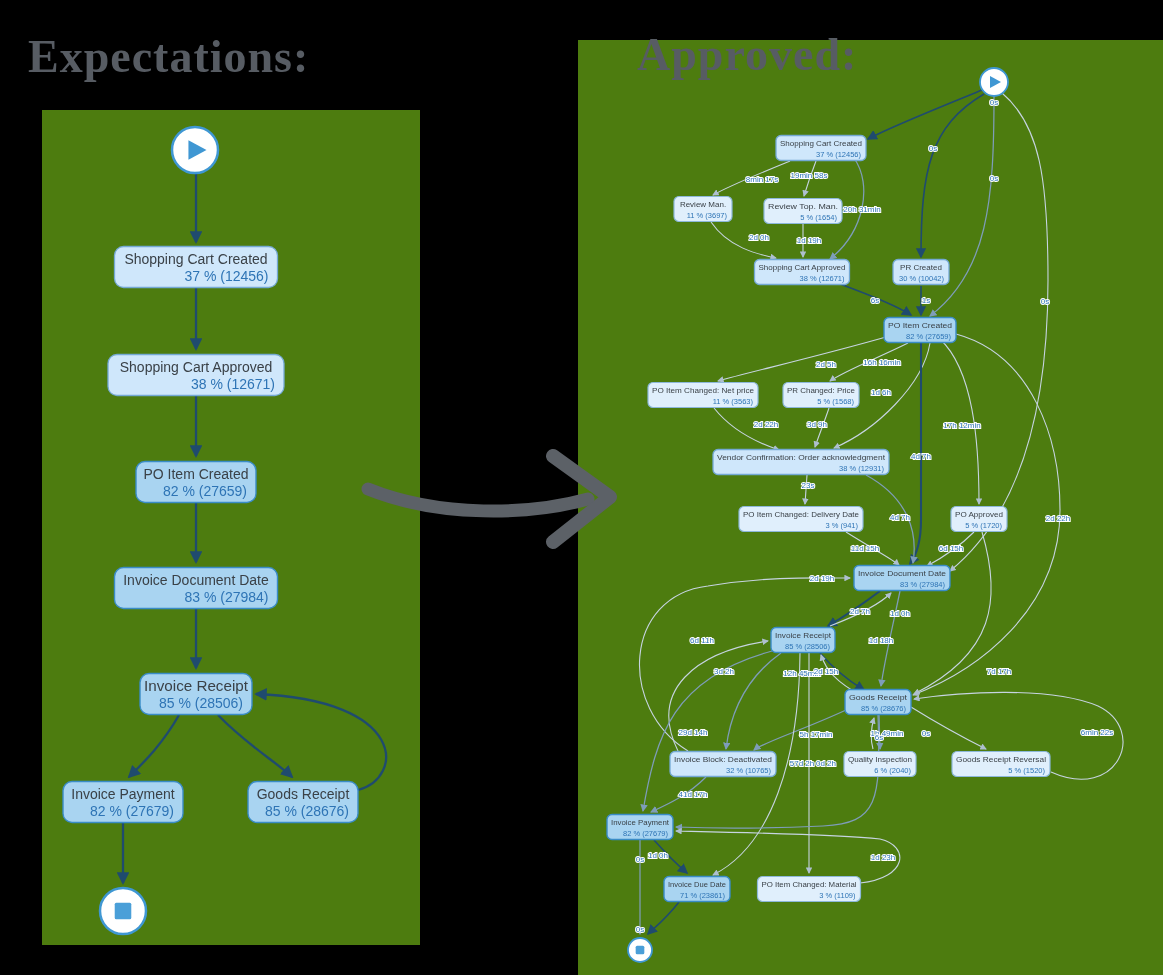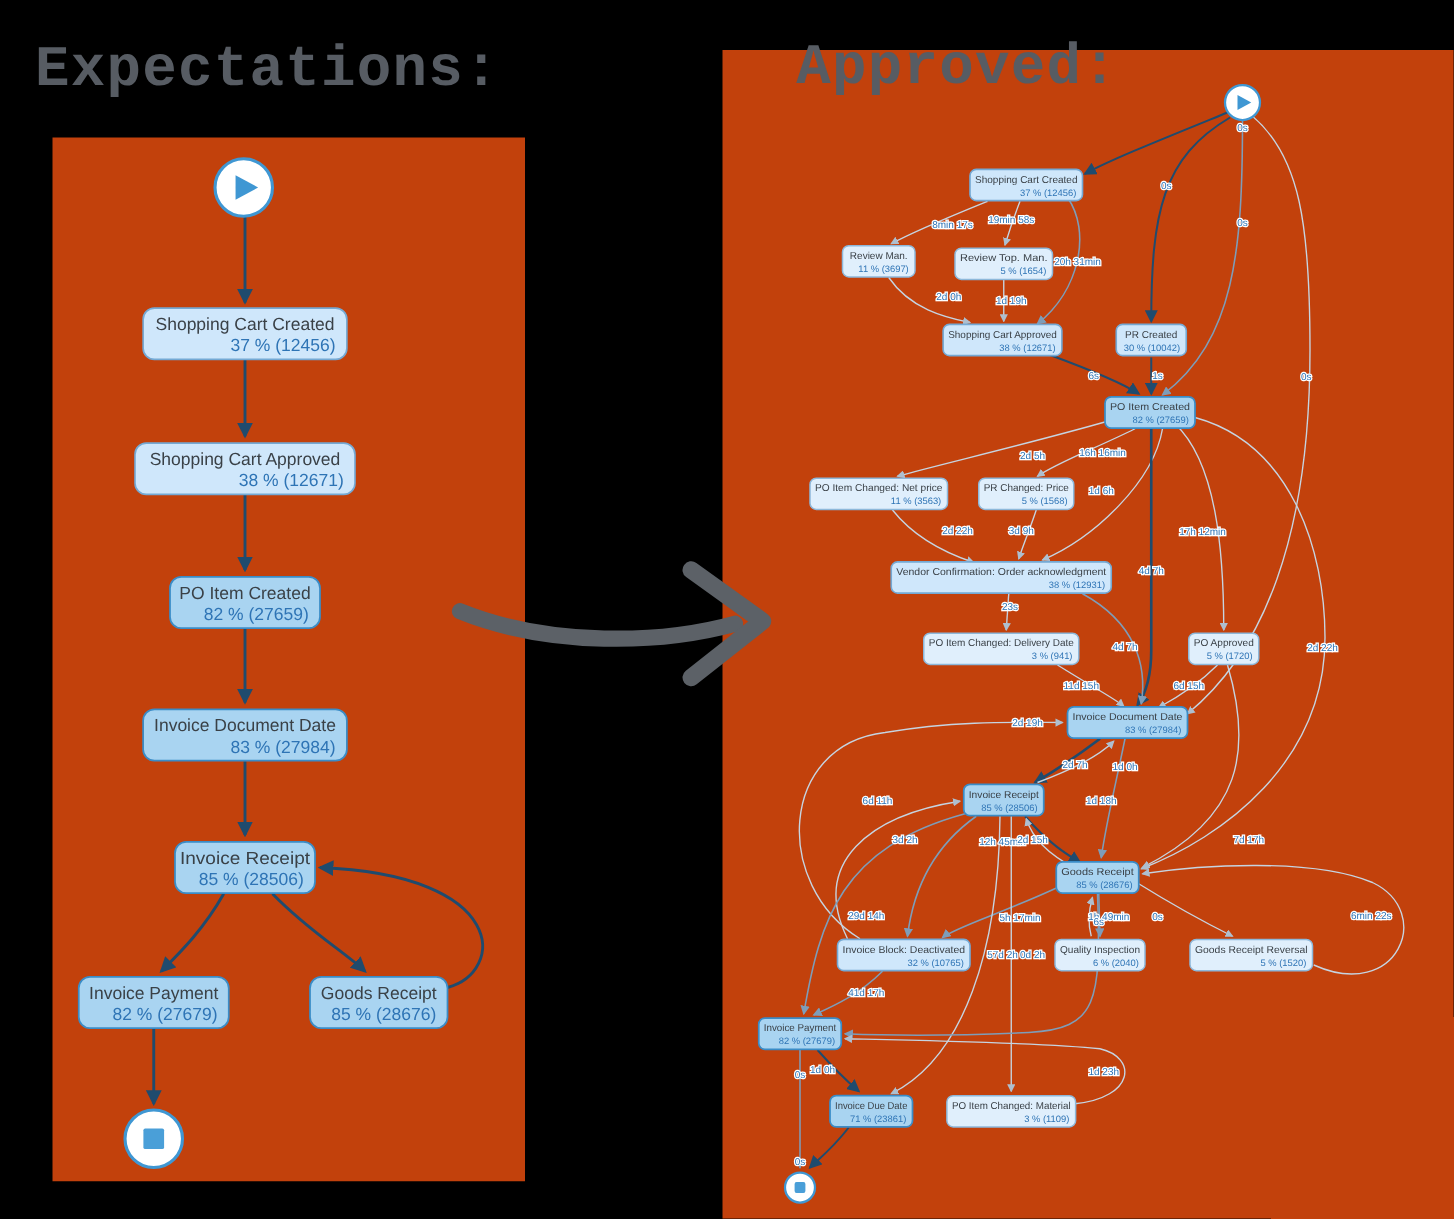--- a/index.html
+++ b/index.html
@@ -1,20 +1,20 @@
 <!DOCTYPE html>
 <html><head>
 <meta charset="utf-8">
 <style>
   html,body{margin:0;padding:0;background:#000;width:1163px;height:975px;overflow:hidden;
     font-family:"Liberation Sans",sans-serif;position:relative;}
-  .panel{position:absolute;background:#c2410c;}
+  .panel{position:absolute;background:#4d7c0f;}
   #left-panel{left:42px;top:110px;width:378px;height:835px;}
   #right-panel{left:578px;top:40px;width:585px;height:935px;}
-  .big-title{position:absolute;font-family:Liberation Mono, monospace;font-weight:bold;
+  .big-title{position:absolute;font-family:Liberation Serif, serif;font-weight:bold;
     font-size:46px;letter-spacing:1px;color:#575c63;z-index:6;}
   #title-left{left:28px;top:30px;}
   #title-right{left:637px;top:28px;}
   svg{display:block;}
   .edge{fill:none;}
   .ed{stroke:#1f4b6e;stroke-width:1.6;}
   .et{stroke:#1f4b6e;stroke-width:2.1;}
   .em{stroke:#7e9db9;stroke-width:1.25;}
   .el{stroke:#c6d4e1;stroke-width:1.1;}
   .eb{stroke:#1f4b6e;stroke-width:2.3;}

